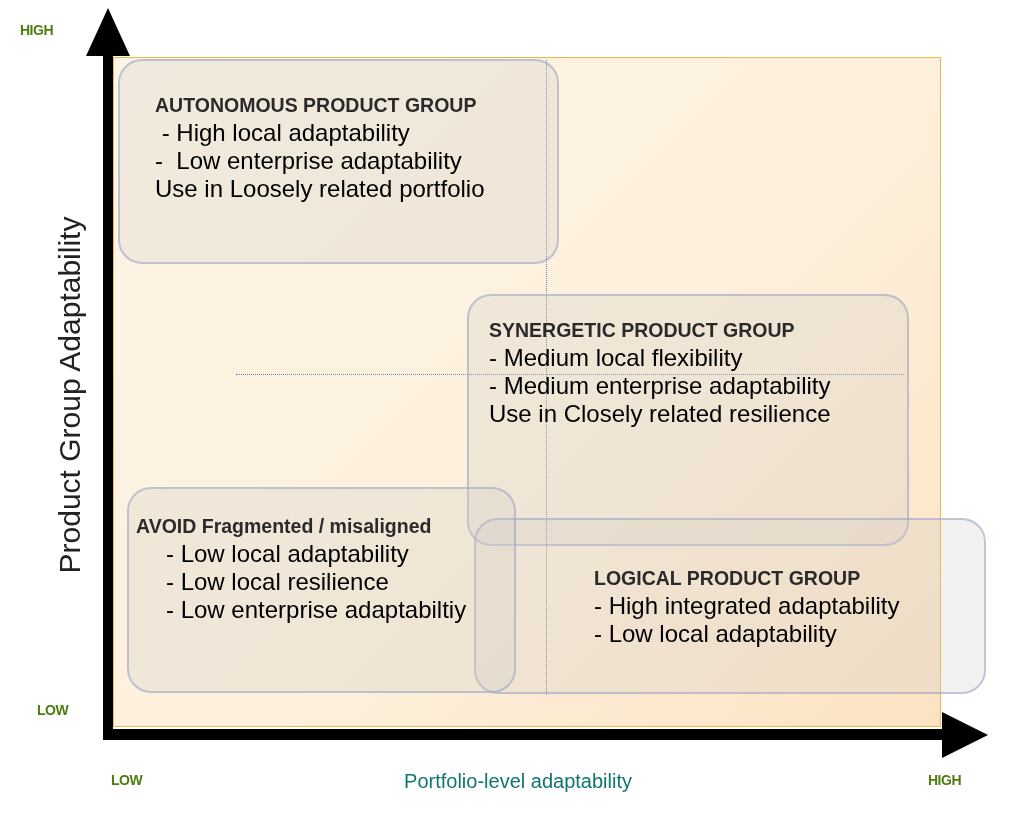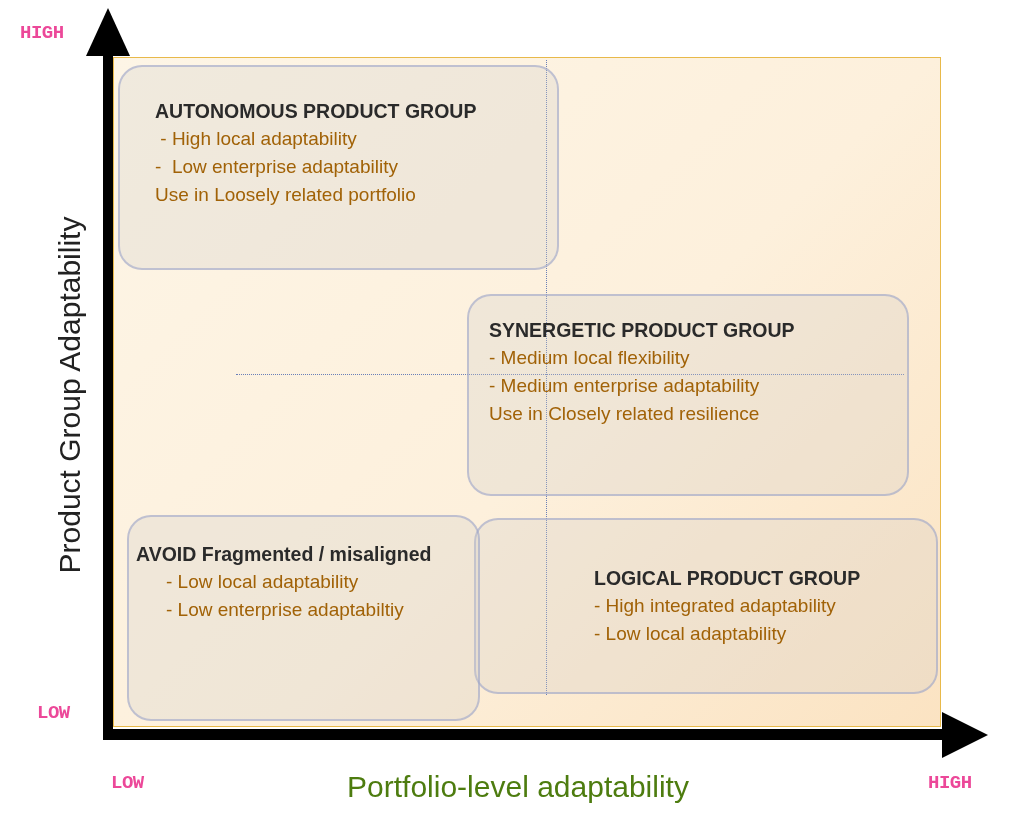--- a/index.html
+++ b/index.html
@@ -6,36 +6,36 @@
     body { width: 1024px; height: 821px; background: #ffffff; position: relative; overflow: hidden; font-family: "Liberation Sans", sans-serif; }
     .plot { position: absolute; left: 113px; top: 57px; width: 828px; height: 670px;
       background: linear-gradient(135deg, #fdf5e6 0%, #fdf0dc 55%, #fbe3c2 100%);
       border: 1.5px solid #e8b94a; box-sizing: border-box; }
     .axis-y { position: absolute; left: 103px; top: 50px; width: 10px; height: 690px; background: #000; }
     .arrow-up { position: absolute; left: 86px; top: 8px; width: 0; height: 0;
       border-left: 22px solid transparent; border-right: 22px solid transparent; border-bottom: 48px solid #000; }
     .axis-x { position: absolute; left: 103px; top: 729px; width: 850px; height: 11px; background: #000; }
     .arrow-right { position: absolute; left: 942px; top: 712px; width: 0; height: 0;
       border-top: 23px solid transparent; border-bottom: 23px solid transparent; border-left: 46px solid #000; }
-    .tick-label { position: absolute; font-weight: bold; font-size: 19px; color: #ec4899; letter-spacing: -0.5px; font-family: Liberation Mono, monospace; }
+    .tick-label { position: absolute; font-weight: bold; font-size: 14px; color: #4d7c0f; letter-spacing: -0.5px; }
     .y-title { position: absolute; left: 70px; top: 395px; transform: translate(-50%, -50%) rotate(-90deg);
       white-space: nowrap; font-size: 30px; color: #222; font-weight: 300; }
     .x-title { position: absolute; left: 518px; top: 770px; transform: translateX(-50%);
-      white-space: nowrap; font-size: 30px; color: #4d7c0f; }
+      white-space: nowrap; font-size: 20px; color: #0f766e; }
     .dot-v { position: absolute; left: 546px; top: 60px; height: 635px; border-left: 1.5px dotted #6a7fb8; }
     .dot-h { position: absolute; left: 236px; top: 374px; width: 668px; border-top: 1.5px dotted #6a7fb8; }
     .box { position: absolute; box-sizing: border-box; border: 2px solid rgba(150,160,200,0.55);
       border-radius: 24px; background: rgba(210,205,200,0.28); color: #3a3a3a; }
     .box .title { font-weight: bold; font-size: 19.5px; color: #2a2a2a; white-space: nowrap; }
-    .box .line { font-size: 19px; white-space: pre; line-height: 28px; color: #a16207; }
-    #box-auto { left: 118px; top: 65px; width: 441px; height: 205px; padding: 30px 0 0 35px; }
-    #box-syn { left: 467px; top: 294px; width: 442px; height: 202px; padding: 20px 0 0 20px; }
-    #box-avoid { left: 127px; top: 515px; width: 353px; height: 206px; padding: 23px 0 0 7px; }
+    .box .line { font-size: 24px; white-space: pre; line-height: 28px; color: #000000; }
+    #box-auto { left: 118px; top: 59px; width: 441px; height: 205px; padding: 30px 0 0 35px; }
+    #box-syn { left: 467px; top: 294px; width: 442px; height: 252px; padding: 20px 0 0 20px; }
+    #box-avoid { left: 127px; top: 487px; width: 389px; height: 206px; padding: 23px 0 0 7px; }
     #box-avoid .line { padding-left: 30px; }
-    #box-log { left: 474px; top: 518px; width: 464px; height: 176px; padding: 44px 0 0 118px; }
+    #box-log { left: 474px; top: 518px; width: 512px; height: 176px; padding: 44px 0 0 118px; }
     .box .title { line-height: 28px; }
   </style>
 </head>
 <body>
 
 <div class="plot"></div>
 
 <div class="dot-v"></div>
 <div class="dot-h"></div>
 
@@ -55,20 +55,21 @@
 
 <div class="box" id="box-log">
   <div class="title">LOGICAL PRODUCT GROUP</div>
   <div class="line">- High integrated adaptability</div>
   <div class="line">- Low local adaptability</div>
 </div>
 
 <div class="box" id="box-avoid">
   <div class="title">AVOID Fragmented / misaligned</div>
   <div class="line">- Low local adaptability</div>
+  <div class="line">- Low local resilience</div>
   <div class="line">- Low enterprise adaptabiltiy</div>
 </div>
 
 <div class="axis-y"></div>
 <div class="arrow-up"></div>
 <div class="axis-x"></div>
 <div class="arrow-right"></div>
 
 <div class="tick-label" style="left:20px; top:22px;">HIGH</div>
 <div class="tick-label" style="left:37px; top:702px;">LOW</div>

